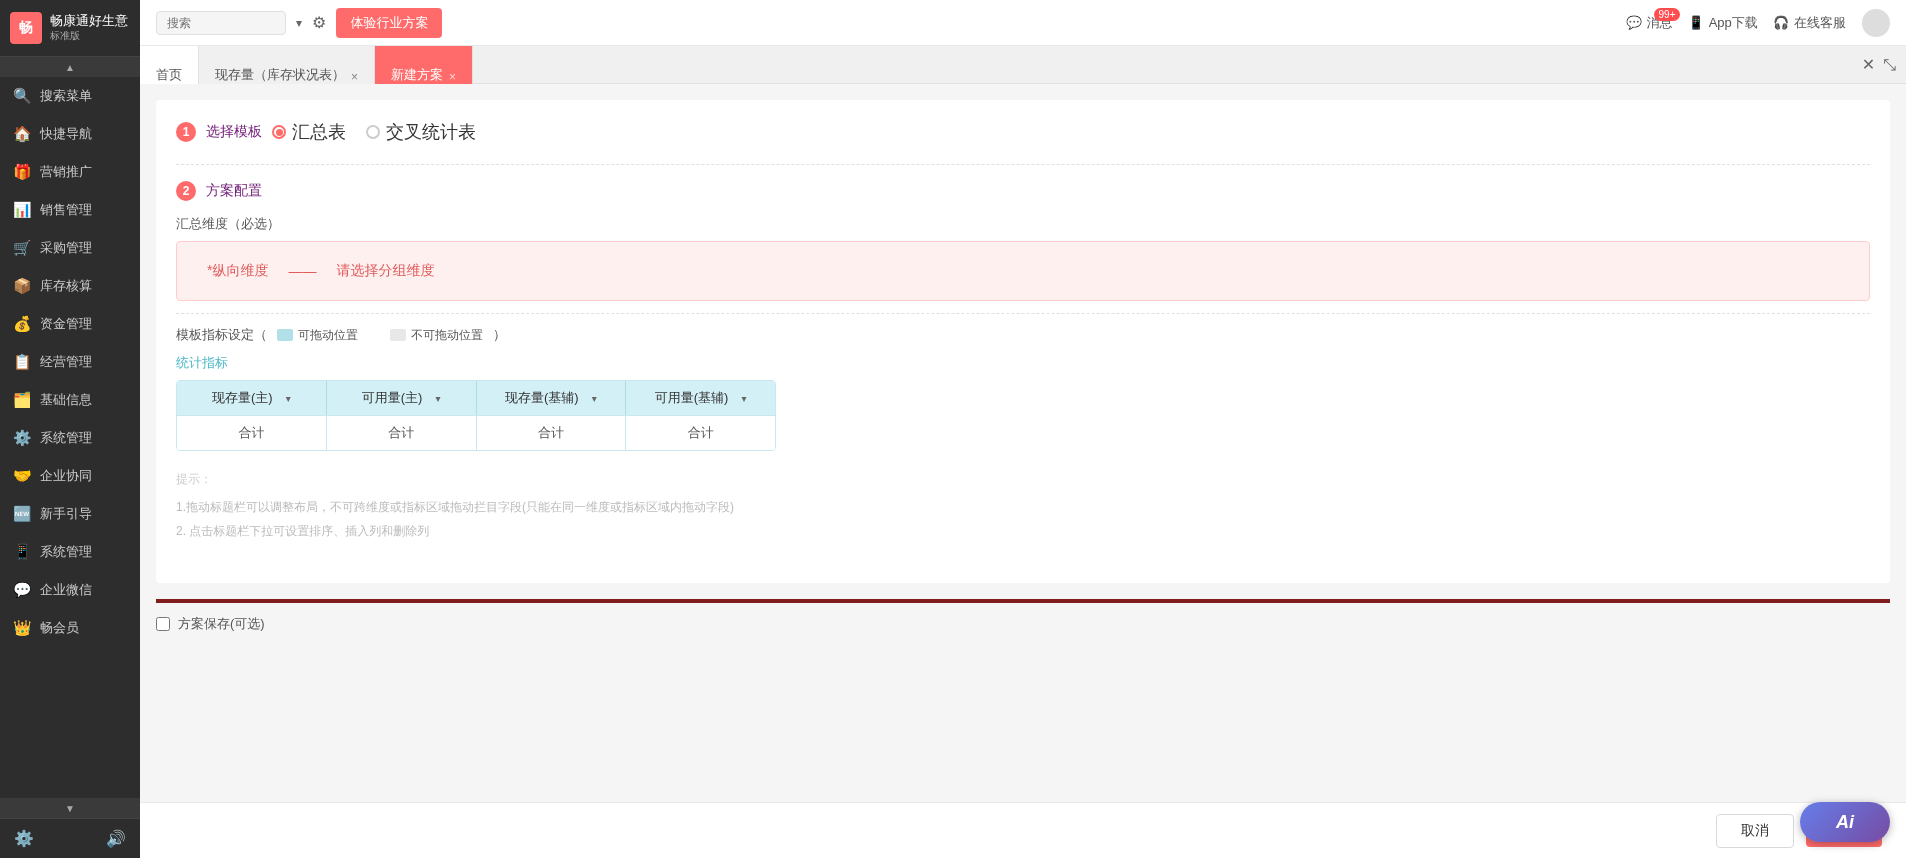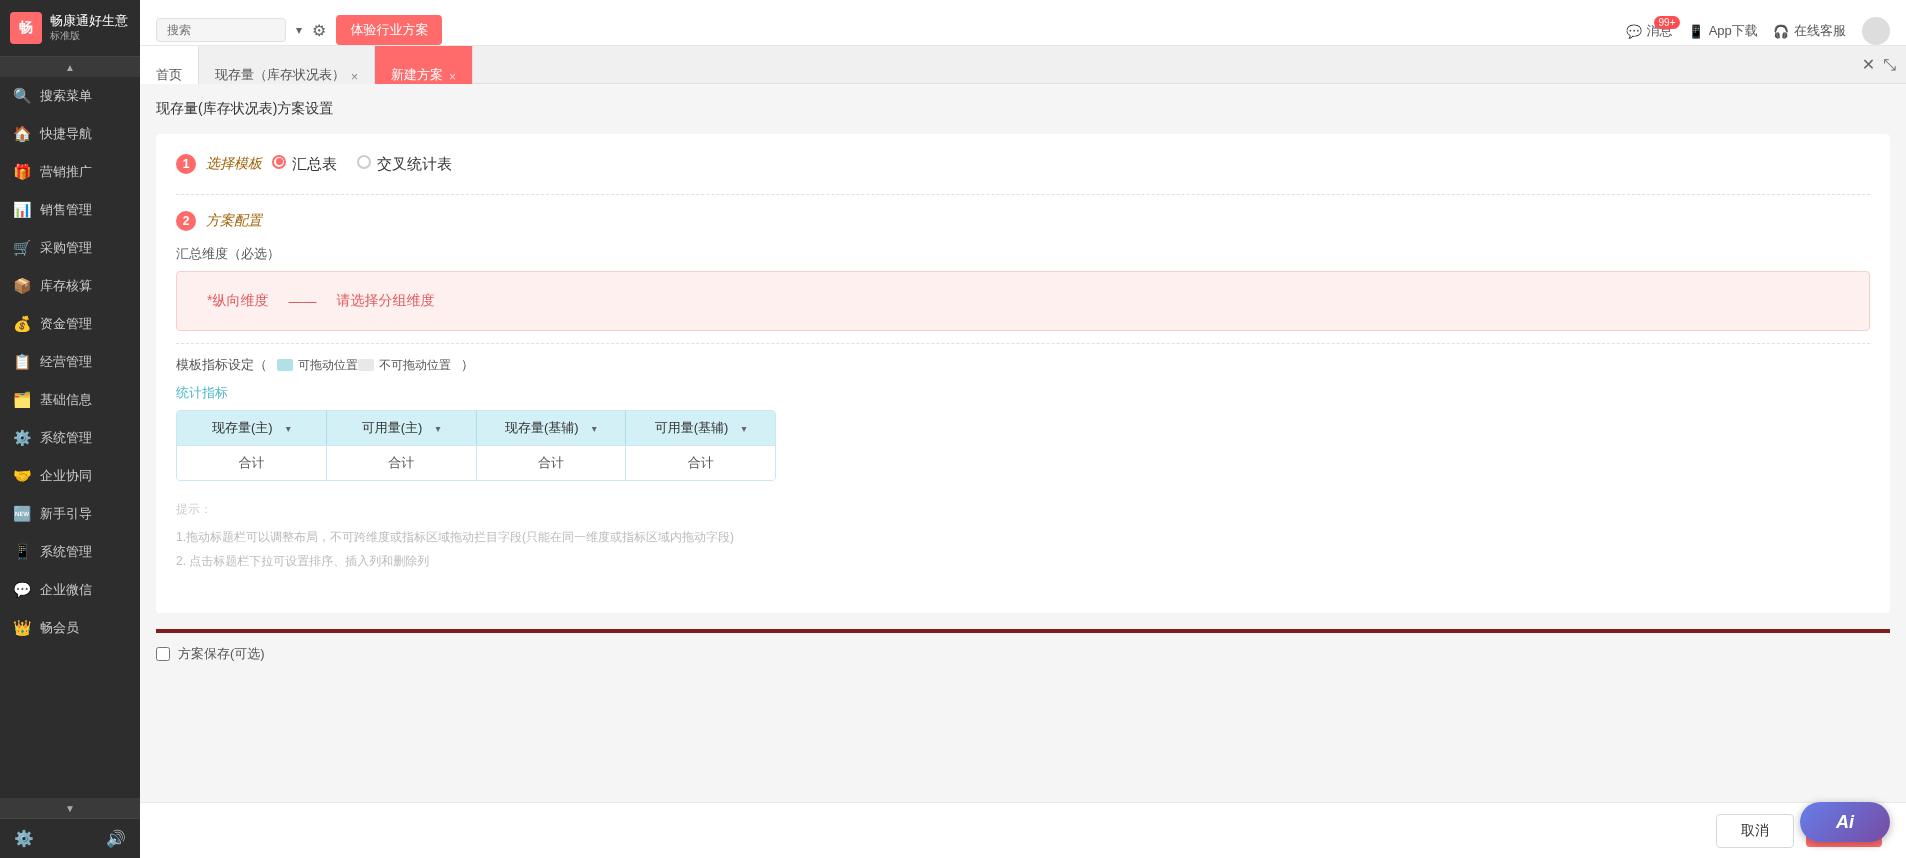--- a/index.html
+++ b/index.html
@@ -54,21 +54,21 @@
     .sidebar-footer-icon { color: #aaa; cursor: pointer; font-size: 16px; }
 
     
     .main { flex: 1; display: flex; flex-direction: column; height: 100%; overflow: hidden; }
 
     
     .topbar {
       height: 46px;
       background: #fff;
       border-bottom: 1px solid #e8e8e8;
-      display: flex; align-items: flex-end; justify-content: space-between;
+      display: flex; align-items: center; justify-content: space-between;
       padding: 0 16px;
       flex-shrink: 0;
     }
     .topbar-left { display: flex; align-items: center; gap: 10px; }
     .topbar-search {
       background: #f5f5f5;
       border: 1px solid #e0e0e0;
       border-radius: 4px;
       padding: 4px 10px;
       font-size: 12px;
@@ -173,25 +173,25 @@
     .step-badge {
       width: 20px; height: 20px;
       background: #ff6b6b;
       color: white;
       border-radius: 50%;
       font-size: 12px;
       display: flex; align-items: center; justify-content: center;
       font-weight: bold;
       flex-shrink: 0;
     }
-    .section-title { font-size: 14px; font-weight: 500; color: #a16207; font-style: italic; }
+    .section-title { font-size: 14px; font-weight: 500; color: #701a75; }
 
     
     .radio-group { display: flex; align-items: center; gap: 20px; }
-    .radio-item { display: flex; align-items: flex-start; gap: 6px; cursor: pointer; font-size: 15px; color: #333; }
+    .radio-item { display: flex; align-items: center; gap: 6px; cursor: pointer; font-size: 18px; color: #333; }
     .radio-circle {
       width: 14px; height: 14px;
       border-radius: 50%;
       border: 2px solid #ccc;
       display: flex; align-items: center; justify-content: center;
     }
     .radio-circle.checked { border-color: #ff6b6b; }
     .radio-dot { width: 7px; height: 7px; background: #ff6b6b; border-radius: 50%; }
 
     
@@ -201,21 +201,21 @@
       border: 1px solid #ffcccc;
       border-radius: 4px;
       padding: 20px 30px;
       display: flex; align-items: center; gap: 20px;
       color: #e05c5c;
       font-size: 14px;
     }
 
     
     .indicator-label { font-size: 13px; color: #555; margin-bottom: 10px; display: flex; align-items: center; gap: 10px; }
-    .indicator-legend { display: flex; align-items: center; gap: 0; }
+    .indicator-legend { display: flex; align-items: center; gap: 32px; }
     .legend-item { display: flex; align-items: center; gap: 5px; font-size: 12px; color: #555; }
     .legend-box-draggable {
       width: 16px; height: 12px;
       background: #b2e0e8;
       border-radius: 2px;
     }
     .legend-box-fixed {
       width: 16px; height: 12px;
       background: #e8e8e8;
       border-radius: 2px;
@@ -463,21 +463,20 @@
         <span>新建方案</span>
         <span class="tab-close">×</span>
       </div>
       <div class="tabbar-actions">
       <span class="tabbar-action-icon">✕</span>
       <span class="tabbar-action-icon">⤡</span>
     </div>
   </div>
 
   <div class="content">
-    <div class="page-title">现存量(库存状况表)方案设置</div>
 
     <div class="card">
 
       <div class="section">
         <div class="section-header">
           <div class="step-badge">1</div>
           <span class="section-title">选择模板</span>
           <div class="radio-group">
             <label class="radio-item">
               <div class="radio-circle checked">

